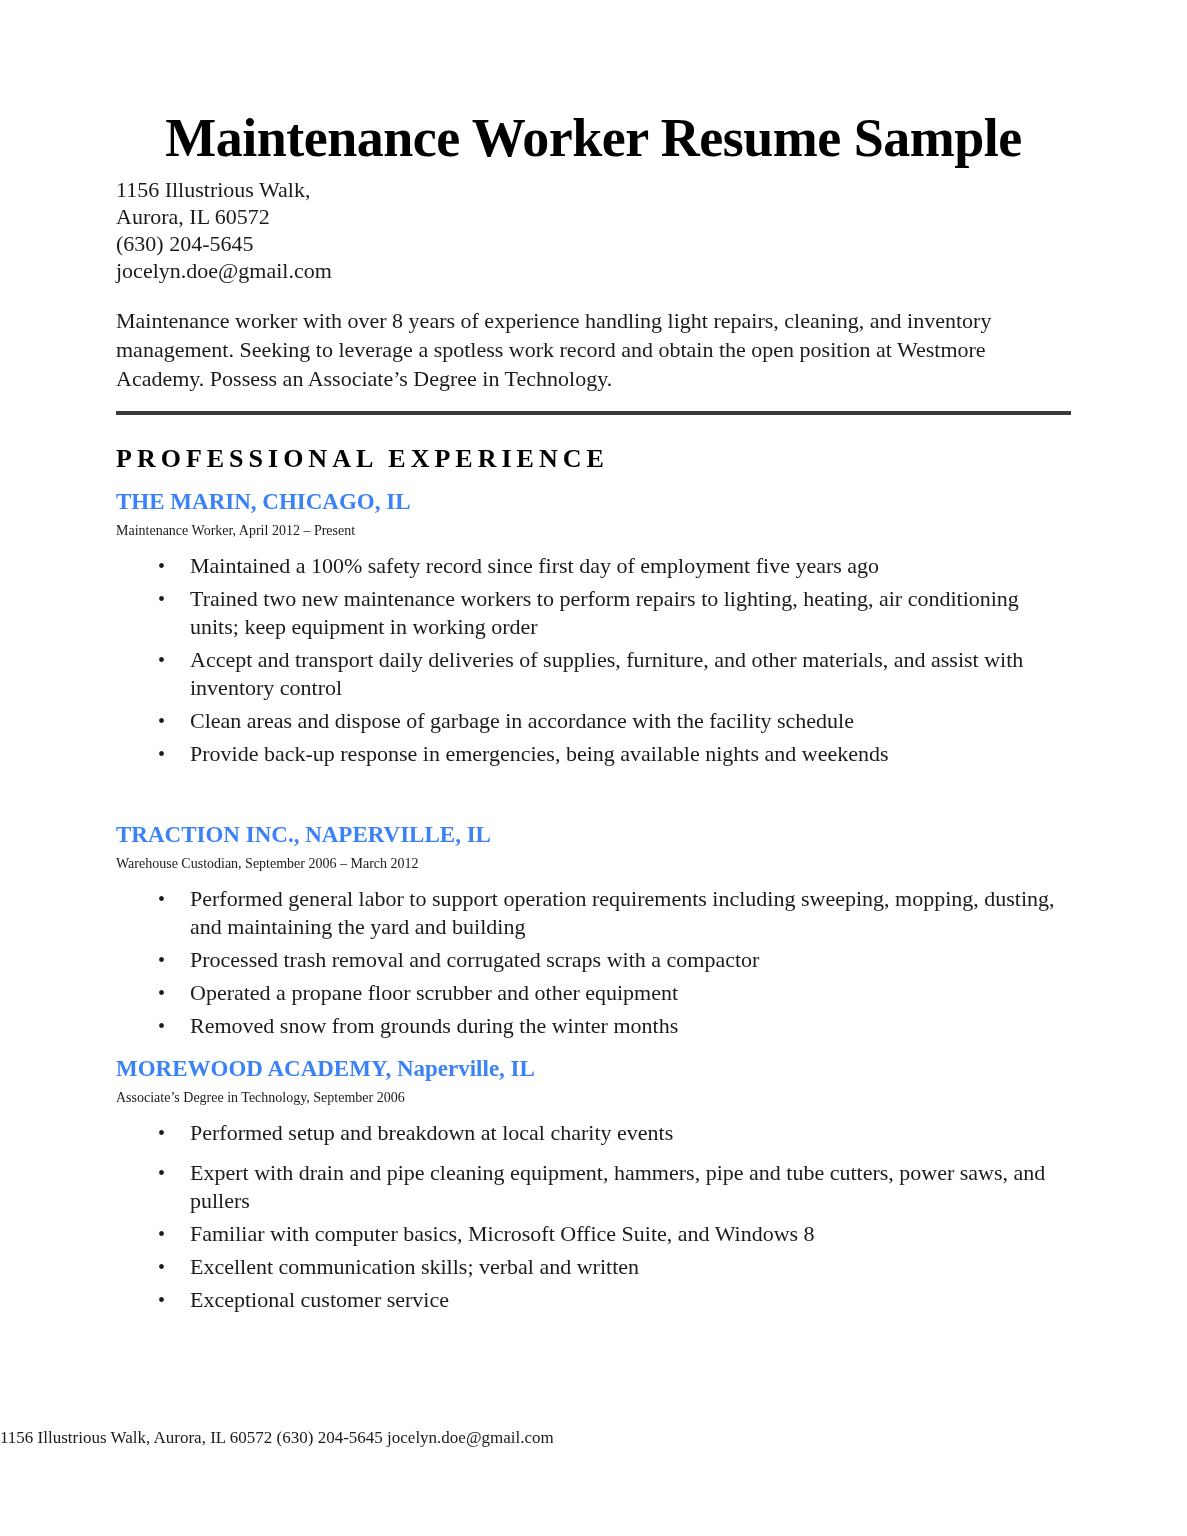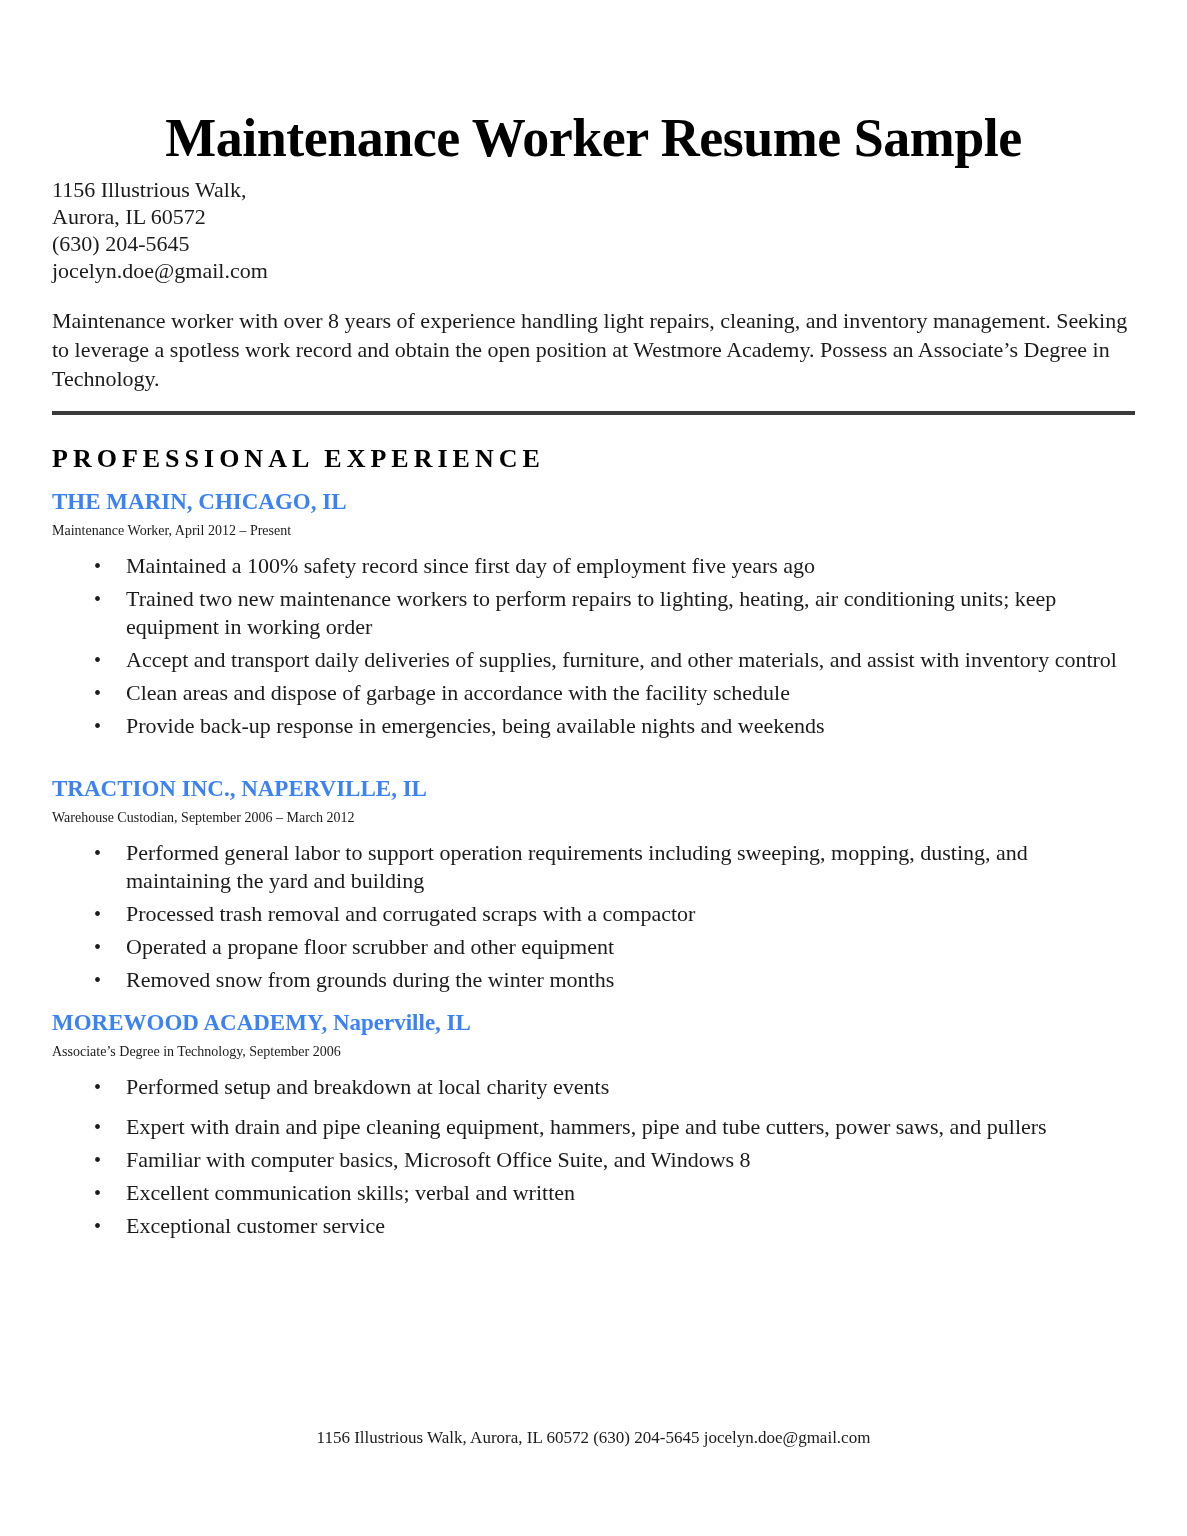--- a/index.html
+++ b/index.html
@@ -10,21 +10,21 @@
     background: #ffffff;
     font-family: "Liberation Serif", "DejaVu Serif", serif;
     color: #1b1b1b;
     position: relative;
     overflow: hidden;
   }
   .page {
     position: relative;
     width: 1187px;
     height: 1536px;
-    padding: 0 52px;
+    padding: 0 116px;
   }
   .doc-title {
     margin: 0;
     padding-top: 106px;
     font-size: 54px;
     line-height: 64px;
     font-weight: bold;
     text-align: center;
     color: #000000;
     letter-spacing: -0.5px;
@@ -53,21 +53,21 @@
     letter-spacing: 5px;
     color: #000000;
   }
   h3.entry-title {
     margin: 16px 0 0 0;
     font-size: 23px;
     line-height: 26px;
     font-weight: bold;
     color: #3b82f6;
   }
-  .entry + .entry h3.entry-title { margin-top: 36px; }
+  .entry + .entry h3.entry-title { margin-top: 54px; }
   .role-line {
     margin-top: 2px;
     font-size: 14px;
     line-height: 27px;
   }
   ul.bullets {
     list-style: none;
     margin: 8px 0 0 0;
     padding: 0;
   }
@@ -84,21 +84,21 @@
     left: 42px;
     top: 0;
     font-size: 20px;
   }
   section.skills ul.bullets { margin-top: 12px; }
   .page-footer {
     position: absolute;
     left: 0;
     bottom: 88px;
     width: 100%;
-    text-align: center;
+    text-align: left;
     font-size: 17px;
     line-height: 20px;
     color: #1b1b1b;
   }
 </style>
 </head>
 <body>
 
 <div class="page">
 

